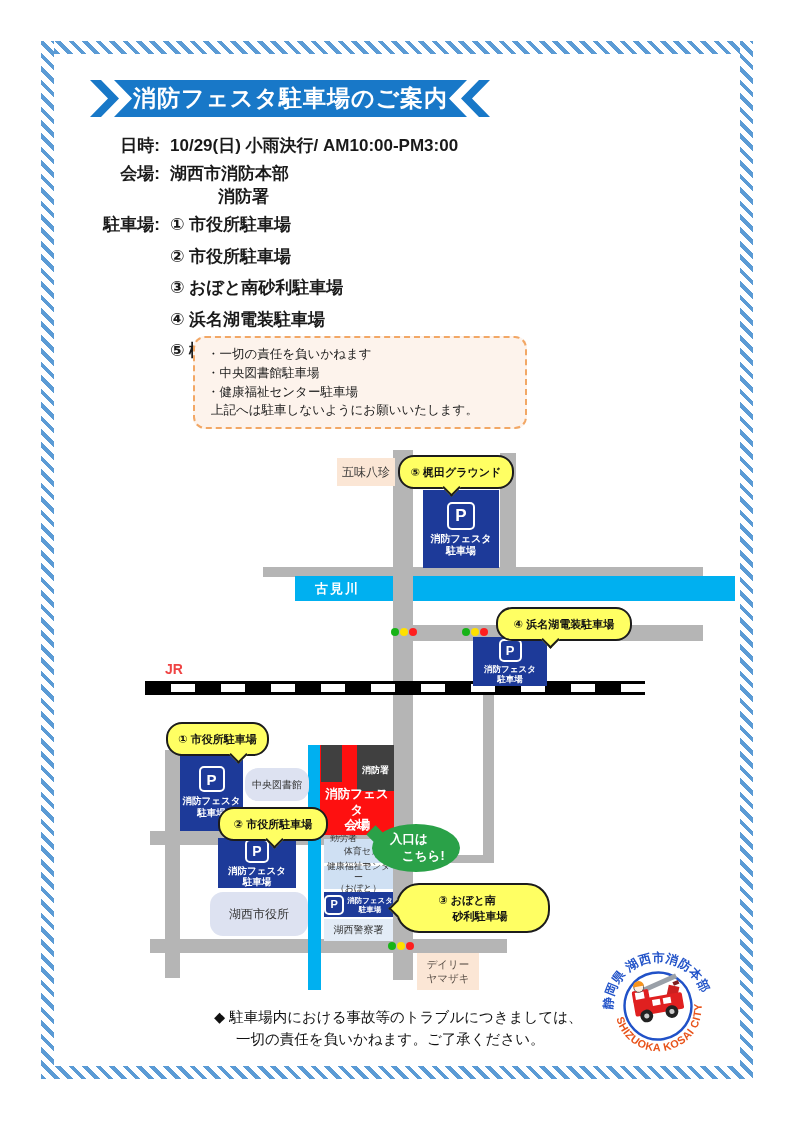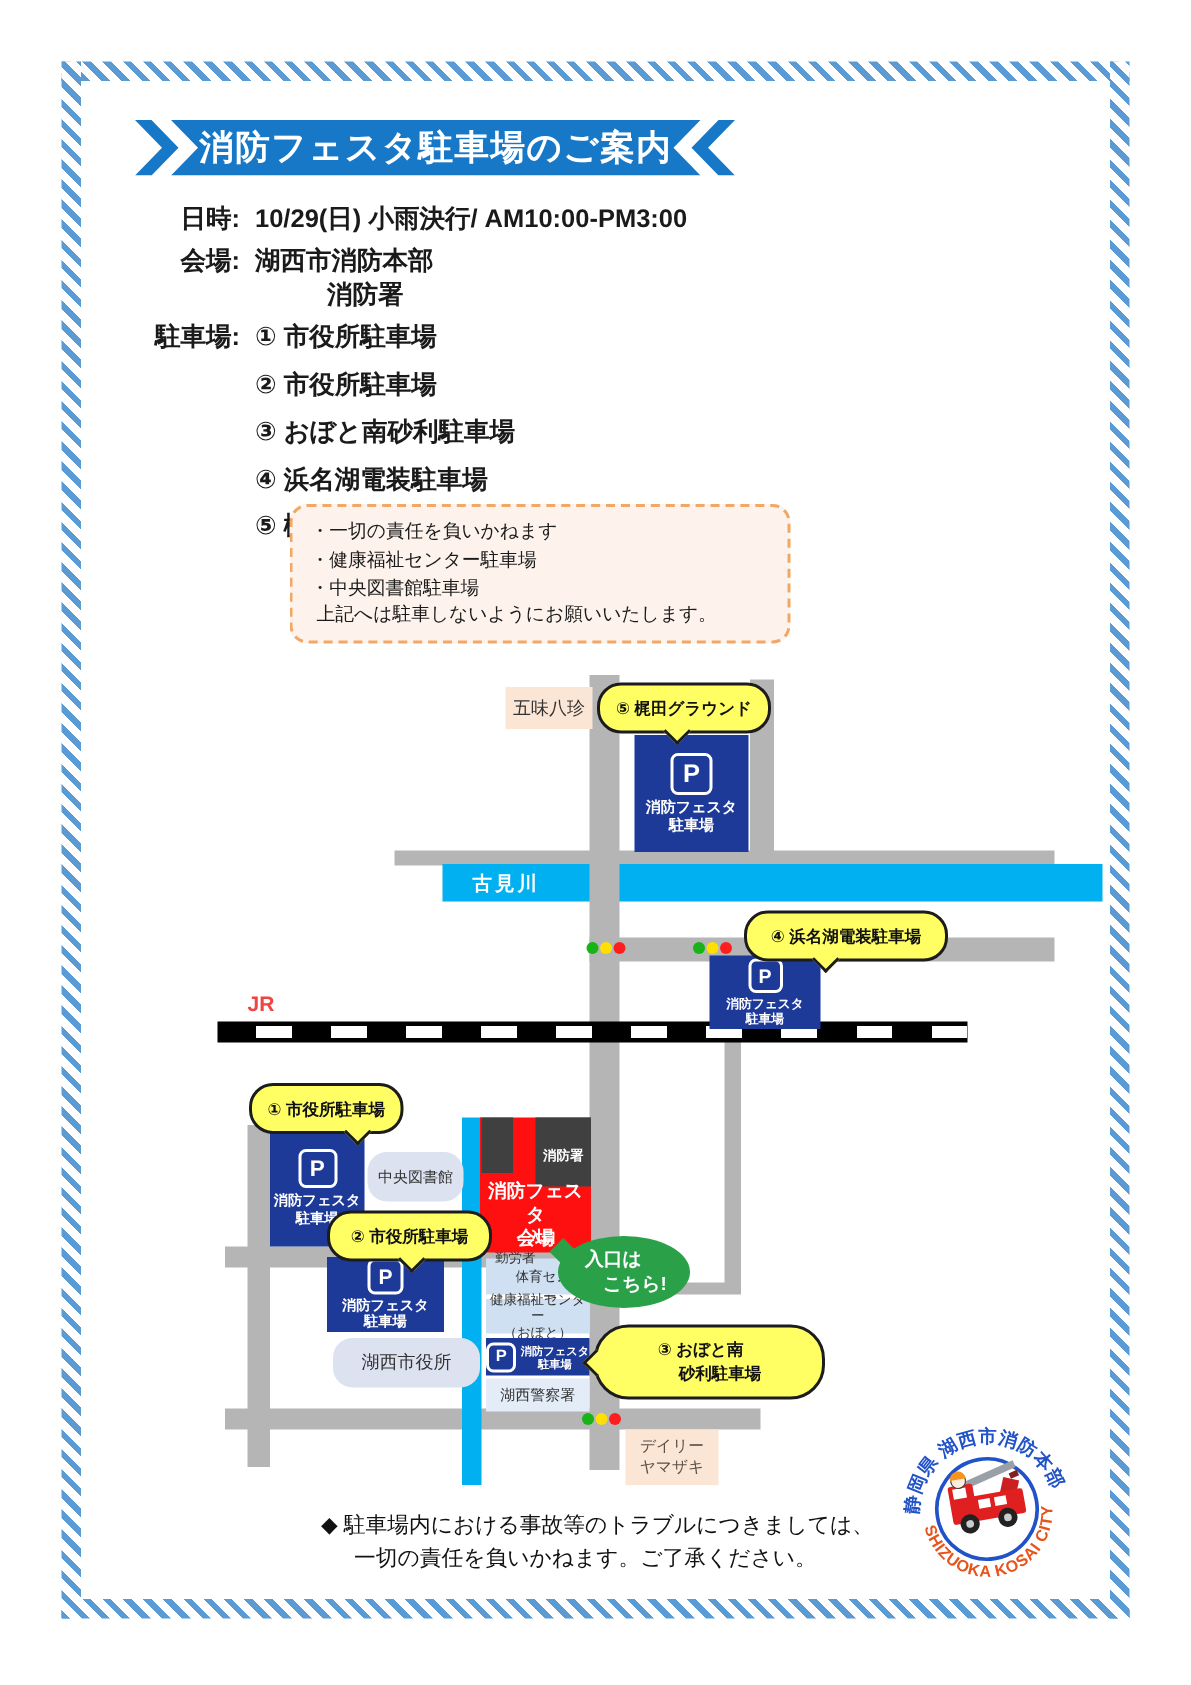--- a/index.html
+++ b/index.html
@@ -14,21 +14,21 @@
     color:#fff;font-weight:bold;font-size:23px;letter-spacing:1px;white-space:nowrap;}
   
   .lbl{position:absolute;font-weight:bold;font-size:17px;text-align:right;white-space:nowrap;}
   .val{position:absolute;font-weight:bold;font-size:17px;white-space:nowrap;}
   .plist{position:absolute;left:170px;top:213px;display:flex;flex-direction:column;gap:8.5px;font-weight:bold;font-size:17px;}
   .plist .psuffix{margin-left:37px;}
   
   .notice{position:absolute;left:193px;top:336px;width:334px;box-sizing:border-box;
     border:2px dashed var(--notice_border);border-radius:12px;background:var(--notice_bg);
     padding:7px 12px;font-size:12.5px;line-height:1.5;}
-  .notice .indent{padding-left:4px;font-family:Liberation Mono, monospace;}
+  .notice .indent{padding-left:4px;}
   
   .map{position:absolute;left:60px;top:445px;width:680px;height:560px;}
   .road{position:absolute;background:var(--road);z-index:1;}
   .road.over{z-index:5;}
   .river{position:absolute;background:var(--cyan);z-index:2;margin-left:32px;}
   .riverlbl{position:absolute;left:20px;top:4px;color:#fff;font-weight:bold;font-size:13px;letter-spacing:2px;}
   .railway{position:absolute;height:8px;border-top:3px solid #000;border-bottom:3px solid #000;
     background:repeating-linear-gradient(90deg,#000 0 26px,#fff 26px 50px);z-index:7;}
   .cyanstrip{position:absolute;background:var(--cyan);z-index:6;}
   .tl{position:absolute;display:flex;gap:1px;z-index:8;}
@@ -97,22 +97,22 @@
     <div>② 市役所駐車場</div>
     <div>③ おぼと南砂利駐車場</div>
     <div>④ 浜名湖電装駐車場</div>
     <div>
       <span>⑤ 梶田グラウンド</span><span class="psuffix">をご利用ください。</span>
     </div>
   </div>
 
   <div class="notice">
     <div>・一切の責任を負いかねます</div>
+    <div>・中央図書館駐車場</div>
     <div>・健康福祉センター駐車場</div>
-    <div>・中央図書館駐車場</div>
     <div class="indent">上記へは駐車しないようにお願いいたします。</div>
   </div>
 
   <div class="map">
 
     <div class="road over" style="left:333px;top:5px;width:20px;height:530px;"></div>
     <div class="road" style="left:440px;top:8px;width:16px;height:123px;"></div>
     <div class="road" style="left:203px;top:122px;width:440px;height:10px;"></div>
     <div class="road over" style="left:333px;top:180px;width:310px;height:16px;"></div>
     <div class="road" style="left:423px;top:196px;width:11px;height:221px;"></div>
@@ -140,21 +140,21 @@
         <i class="r"></i>
       </span>
     <span class="tl" style="left:328px;top:497px;">
         <i class="g"></i>
         <i class="y"></i>
         <i class="r"></i>
       </span>
 
     <div class="bldg cream" style="left:277px;top:13px;width:58px;height:28px;font-size:12px;">五味八珍</div>
     <div class="bldg lav" style="left:185px;top:323px;width:64px;height:33px;font-size:10px;">中央図書館</div>
-    <div class="bldg lav" style="left:162px;top:447px;width:98px;height:33px;font-size:12px;">湖西市役所</div>
+    <div class="bldg lav" style="left:150px;top:447px;width:98px;height:44px;font-size:12px;">湖西市役所</div>
     <div class="bldg lblue" style="left:264px;top:394px;width:69px;height:24px;font-size:9px;align-items:flex-start;padding-left:0;">
       <div style="padding-left:6px;align-self:flex-start;">勤労者</div>
       <div style="padding-left:16px;align-self:flex-start;">体育センター</div>
     </div>
     <div class="bldg lblue" style="left:264px;top:421px;width:69px;height:23px;font-size:9px;line-height:1.2;">
       <div>健康福祉センター</div>
       <div>（おぼと）</div>
     </div>
     <div class="bldg pol" style="left:264px;top:474px;width:69px;height:22px;font-size:10px;">湖西警察署</div>
     <div class="bldg cream" style="left:357px;top:508px;width:62px;height:37px;font-size:10.5px;line-height:1.3;color:#5a5048;">

